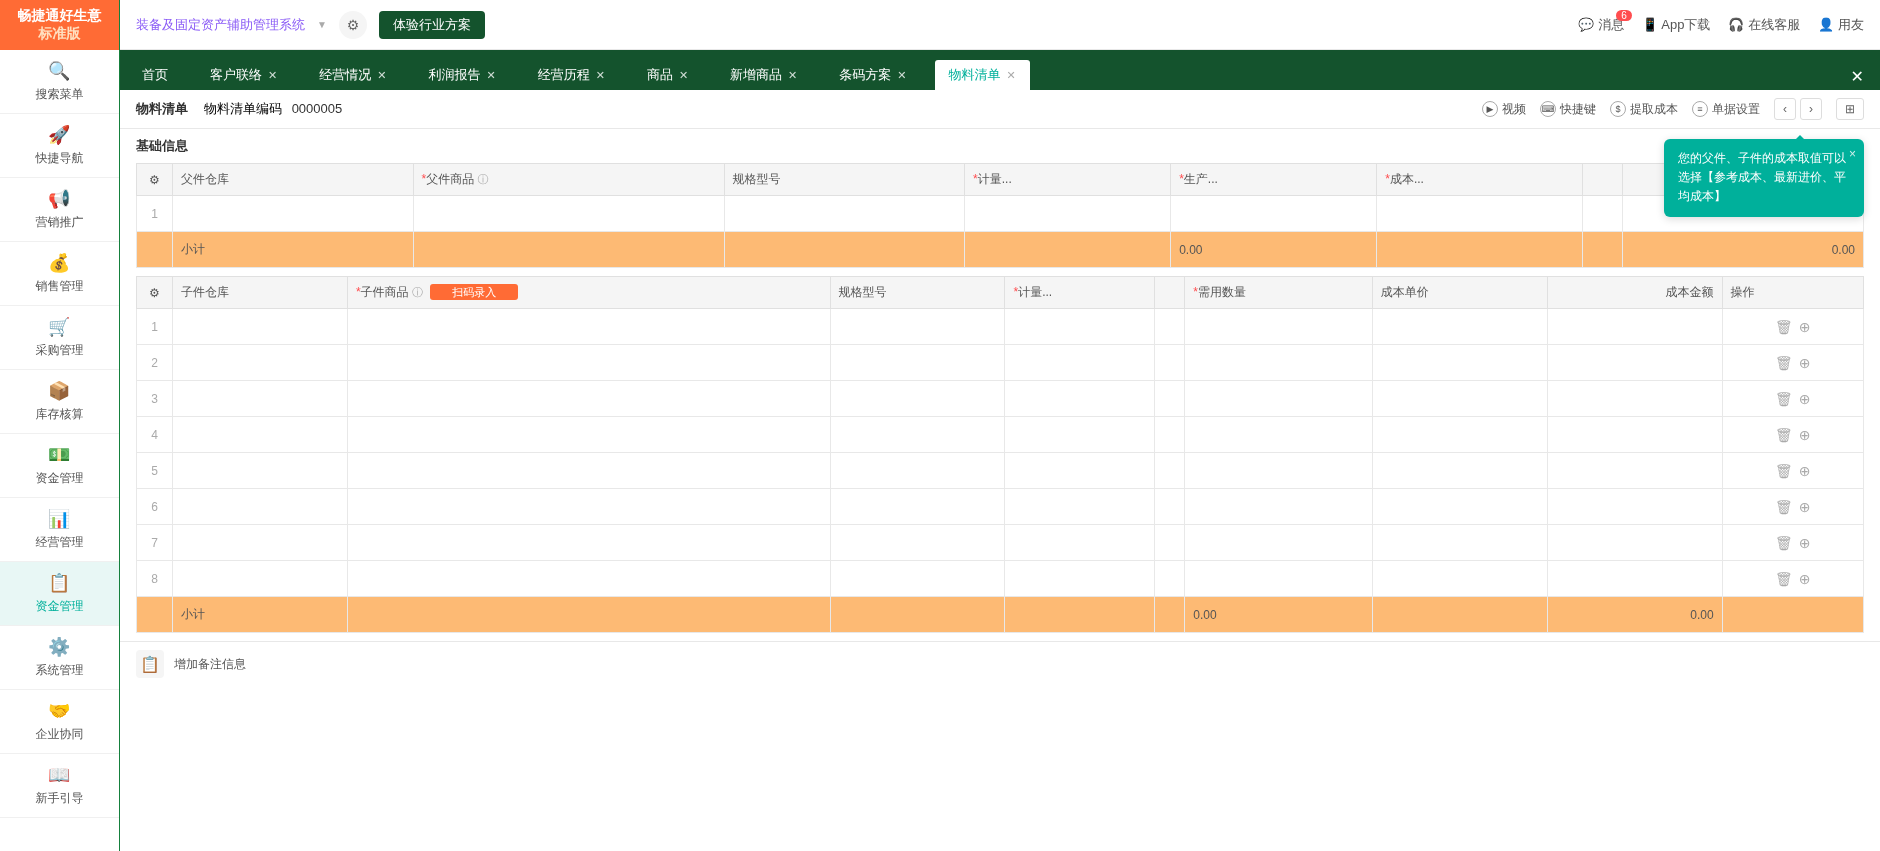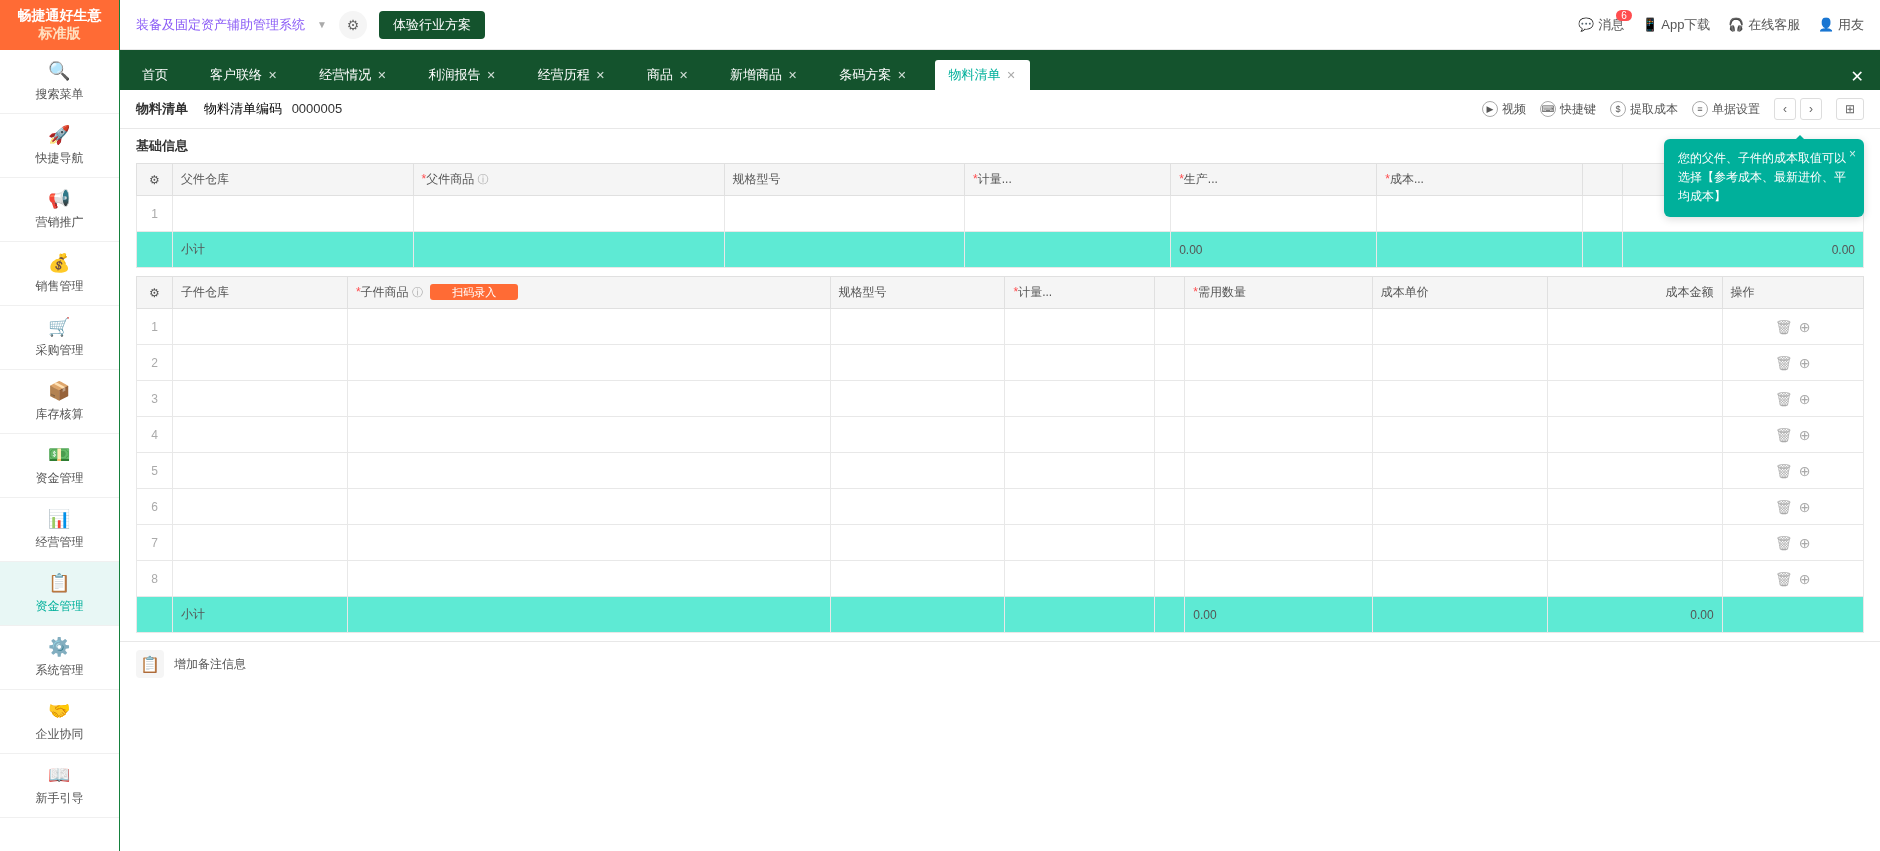--- a/index.html
+++ b/index.html
@@ -226,21 +226,21 @@
       padding: 6px 8px;
       color: #333;
       height: 36px;
     }
     .row-num {
       text-align: center;
       color: #aaa;
       width: 30px;
     }
     .subtotal-row td {
-      background: #5eead4;
+      background: #fdba74;
       font-weight: normal;
       color: #555;
       margin-top: 12px;
     }
     .subtotal-label { color: #888; font-size: 12px; }
     .subtotal-val { color: #333; font-weight: bold; }
     .th-settings {
       width: 36px;
       text-align: center;
       background: #f5f5f5;

